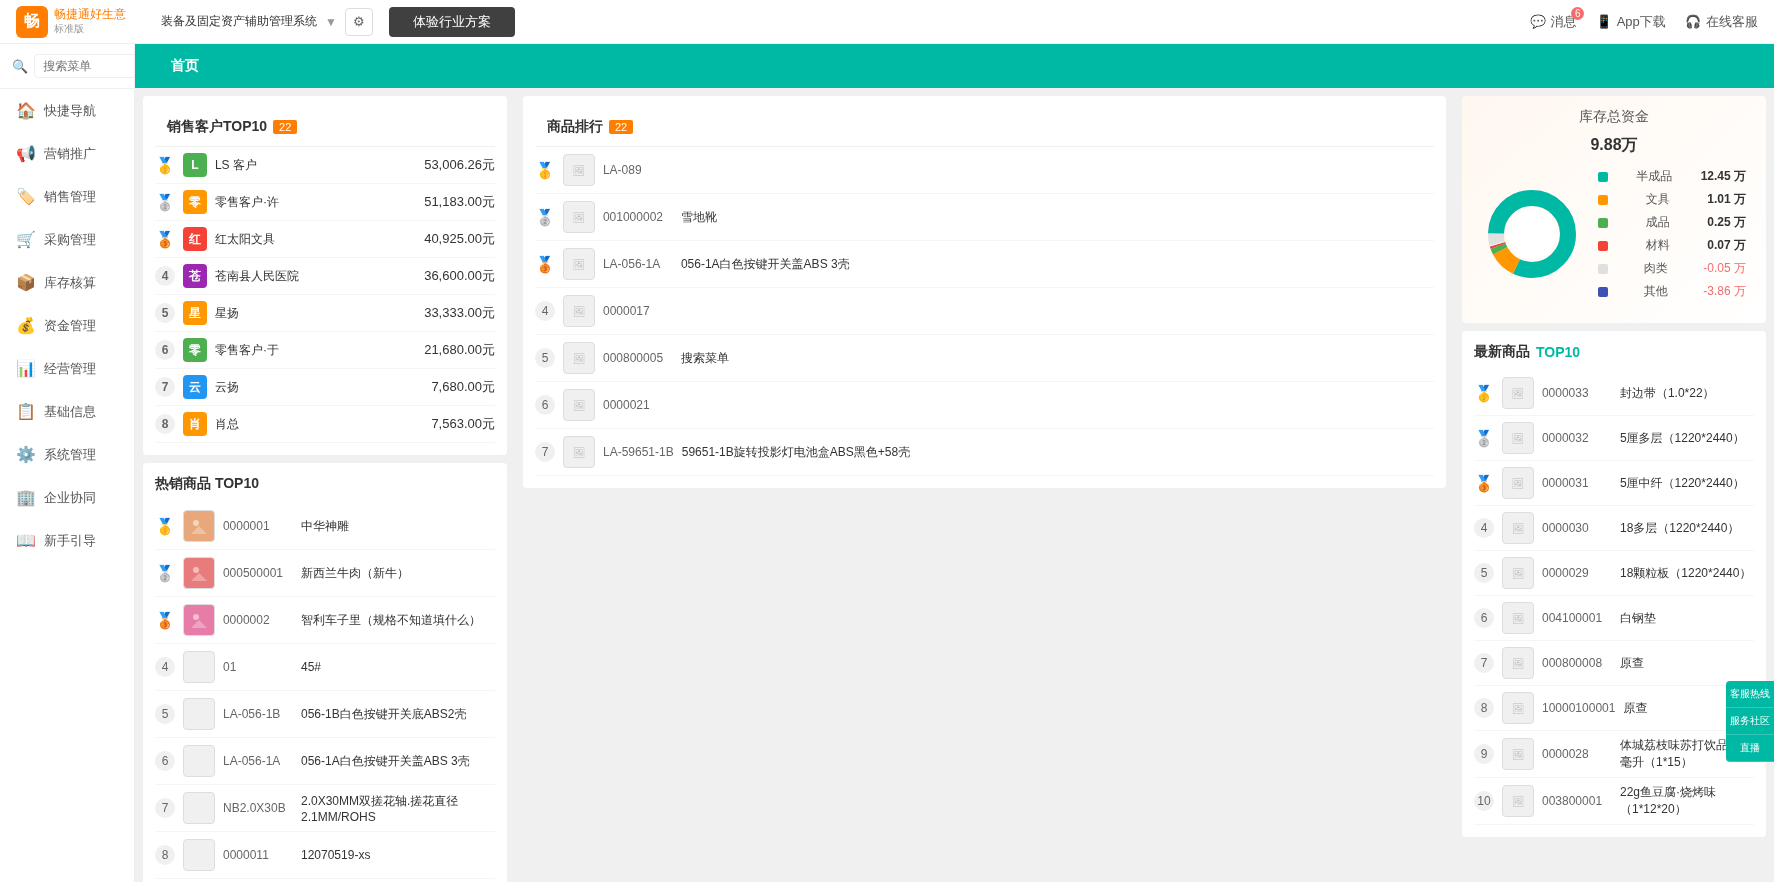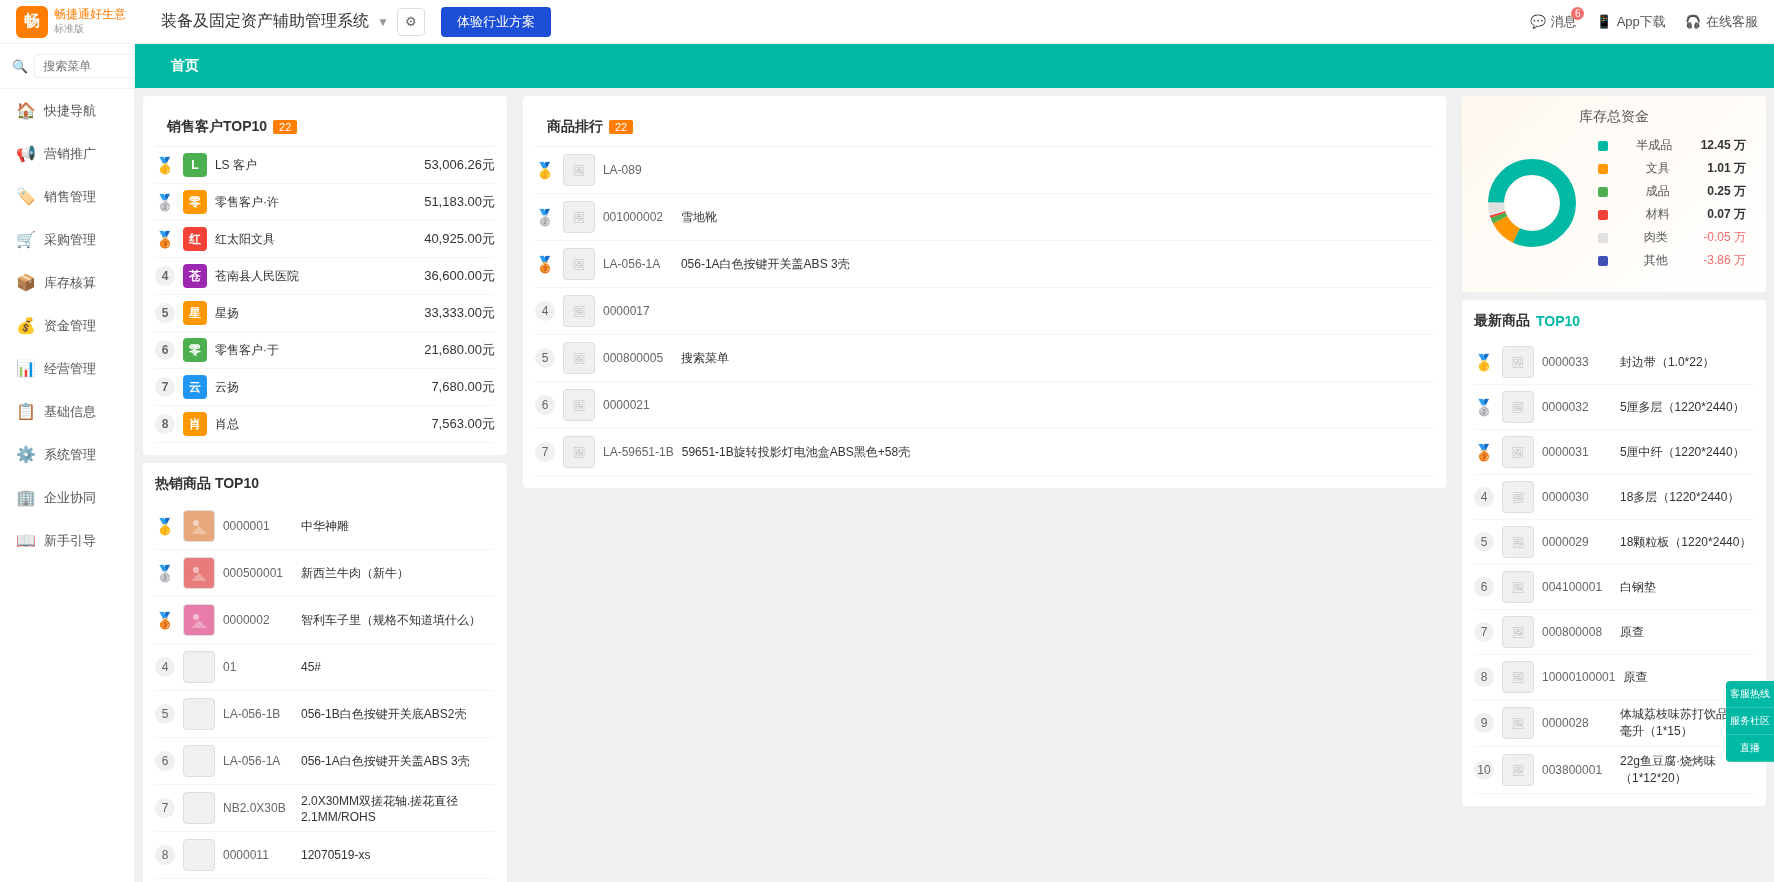--- a/index.html
+++ b/index.html
@@ -5,24 +5,24 @@
     * { margin: 0; padding: 0; box-sizing: border-box; }
     body { font-family: 'Microsoft YaHei', Arial, sans-serif; font-size: 13px; background: #f5f5f5; color: #333; width: 1774px; min-height: 882px; overflow-x: hidden; }
 
     
     .top-bar { height: 44px; background: #fff; display: flex; align-items: center; padding: 0 16px; border-bottom: 1px solid #eee; position: fixed; top: 0; left: 0; right: 0; z-index: 100; }
     .logo-area { width: 135px; display: flex; align-items: center; gap: 6px; }
     .logo-icon { width: 32px; height: 32px; background: #ff7d00; border-radius: 6px; display: flex; align-items: center; justify-content: center; color: #fff; font-size: 16px; font-weight: bold; }
     .logo-text { font-size: 12px; color: #ff7d00; line-height: 1.3; }
     .logo-sub { font-size: 10px; color: #999; }
     .system-title-area { display: flex; align-items: center; gap: 8px; margin-left: 10px; }
-    .system-title { font-size: 16px; color: #333; }
+    .system-title { font-size: 12px; color: #333; }
     .title-arrow { color: #999; font-size: 12px; }
     .gear-btn { width: 28px; height: 28px; border: 1px solid #ddd; border-radius: 4px; display: flex; align-items: center; justify-content: center; cursor: pointer; color: #666; }
-    .trial-btn { background: #1d4ed8; color: #fff; border: none; border-radius: 4px; padding: 6px 16px; font-size: 13px; cursor: pointer; margin-left: 8px; }
+    .trial-btn { background: #404040; color: #fff; border: none; border-radius: 4px; padding: 6px 24px; font-size: 13px; cursor: pointer; margin-left: 8px; }
     .top-right { margin-left: auto; display: flex; align-items: center; gap: 20px; font-size: 13px; color: #555; }
     .notif-item { display: flex; align-items: center; gap: 4px; cursor: pointer; position: relative; }
     .badge { background: #f56c6c; color: #fff; font-size: 10px; border-radius: 10px; padding: 1px 4px; position: absolute; top: -6px; right: -8px; }
 
     
     .sidebar { width: 135px; background: #fff; position: fixed; top: 44px; left: 0; bottom: 0; overflow-y: auto; border-right: 1px solid #eee; z-index: 99; }
     .sidebar-item { display: flex; align-items: center; gap: 8px; padding: 12px 16px; cursor: pointer; color: #555; font-size: 13px; }
     .sidebar-item .si-icon { font-size: 16px; color: #999; }
     .search-menu { padding: 10px 12px; display: flex; align-items: center; gap: 6px; border-bottom: 1px solid #f0f0f0; }
     .search-menu input { border: 1px solid #eee; border-radius: 4px; padding: 4px 8px; font-size: 12px; flex: 1; outline: none; }
@@ -381,20 +381,23 @@
     <span class="product-name">59651-1B旋转投影灯电池盒ABS黑色+58壳</span>
   </li>
           </ul>
       </div>
     </div>
 
     <div class="right-panel">
 
       <div class="inventory-bg">
         <div class="inventory-title">库存总资金</div>
+        <div class="inventory-total">
+          <span>9.88</span><span>万</span>
+        </div>
 
         <div class="donut-area">
           <svg class="donut-svg" width="100" height="100" viewBox="0 0 100 100">
 
             <circle cx="50" cy="50" r="36" fill="none" stroke="#e0e0e0" stroke-width="16"></circle>
 
             <circle cx="50" cy="50" r="36" fill="none" stroke="#00b9a4" stroke-width="16" stroke-dasharray="185 41" stroke-dashoffset="56" transform="rotate(-90 50 50)"></circle>
             <circle cx="50" cy="50" r="36" fill="none" stroke="#ff9800" stroke-width="16" stroke-dasharray="23 203" stroke-dashoffset="-129" transform="rotate(-90 50 50)"></circle>
             <circle cx="50" cy="50" r="36" fill="none" stroke="#4caf50" stroke-width="16" stroke-dasharray="5 221" stroke-dashoffset="-152" transform="rotate(-90 50 50)"></circle>
             <circle cx="50" cy="50" r="36" fill="none" stroke="#f44336" stroke-width="16" stroke-dasharray="2 224" stroke-dashoffset="-157" transform="rotate(-90 50 50)"></circle>

